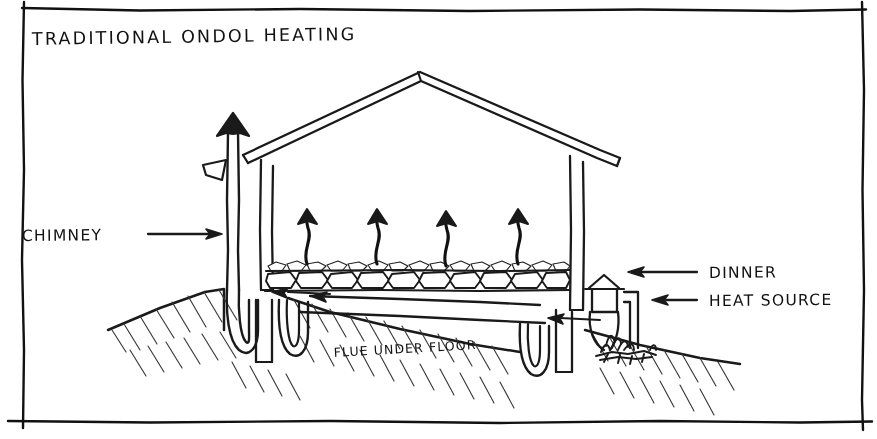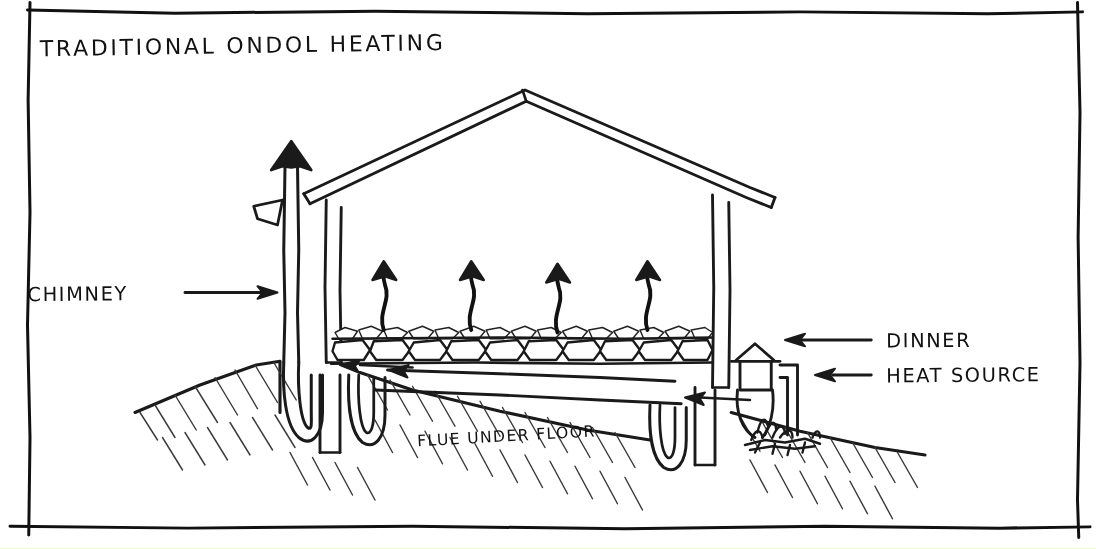--- a/index.html
+++ b/index.html
@@ -8,21 +8,21 @@
     padding: 0;
     background: #ffffff;
   }
   body {
     font-family: "Liberation Sans", sans-serif;
   }
   #sketch-page {
     position: relative;
     width: 877px;
     height: 439px;
-    background: #bef264;
+    background: #84cc16;
     overflow: hidden;
   }
   #sketch-svg {
     display: block;
     width: 877px;
     height: 439px;
   }
   .ink {
     fill: none;
     stroke: #1a1a1a;

